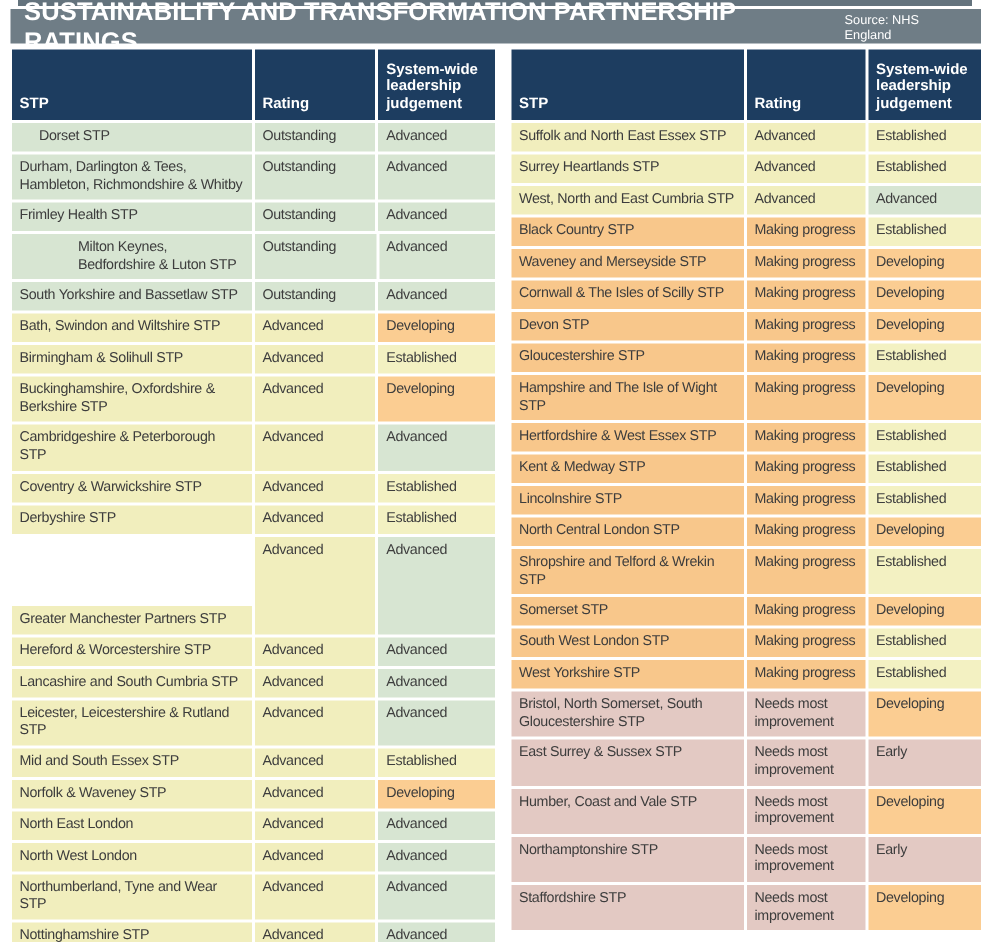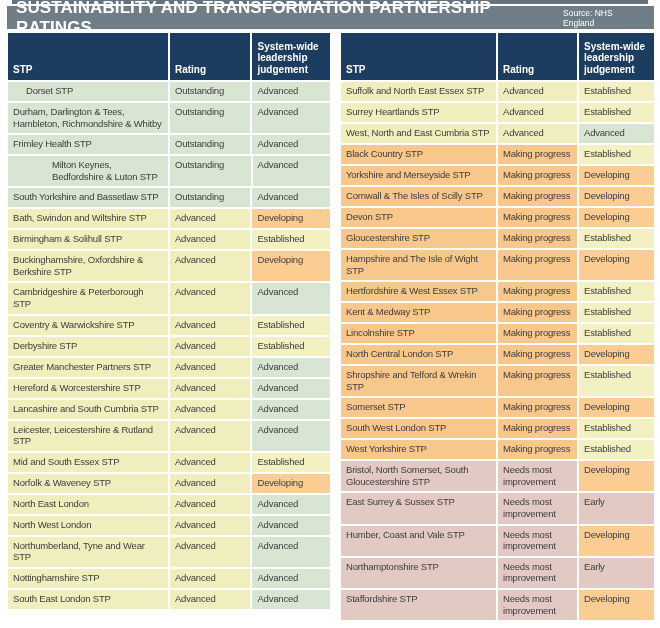--- a/index.html
+++ b/index.html
@@ -101,21 +101,21 @@
             <div class="td c-stp" style="background: rgb(241, 238, 189);">Coventry &amp; Warwickshire STP</div>
             <div class="td c-rating" style="background: rgb(241, 238, 189);">Advanced</div>
             <div class="td c-judge" style="background: rgb(243, 241, 194);">Established</div>
           </div>
           <div class="tr">
             <div class="td c-stp" style="background: rgb(241, 238, 189);">Derbyshire STP</div>
             <div class="td c-rating" style="background: rgb(241, 238, 189);">Advanced</div>
             <div class="td c-judge" style="background: rgb(243, 241, 194);">Established</div>
           </div>
           <div class="tr">
-            <div class="td c-stp" style="background: rgb(241, 238, 189);">Greater Manchester Partners STP</div>
+            <div class="td c-stp" style="background: rgb(241, 238, 189); margin-top: 46px;">Greater Manchester Partners STP</div>
             <div class="td c-rating" style="background: rgb(241, 238, 189);">Advanced</div>
             <div class="td c-judge" style="background: rgb(215, 229, 210);">Advanced</div>
           </div>
           <div class="tr">
             <div class="td c-stp" style="background: rgb(241, 238, 189);">Hereford &amp; Worcestershire STP</div>
             <div class="td c-rating" style="background: rgb(241, 238, 189);">Advanced</div>
             <div class="td c-judge" style="background: rgb(215, 229, 210);">Advanced</div>
           </div>
           <div class="tr">
             <div class="td c-stp" style="background: rgb(241, 238, 189);">Lancashire and South Cumbria STP</div>
@@ -186,21 +186,21 @@
             <div class="td c-stp" style="background: rgb(241, 238, 189);">West, North and East Cumbria STP</div>
             <div class="td c-rating" style="background: rgb(241, 238, 189);">Advanced</div>
             <div class="td c-judge" style="background: rgb(215, 229, 210);">Advanced</div>
           </div>
           <div class="tr">
             <div class="td c-stp" style="background: rgb(248, 199, 139);">Black Country STP</div>
             <div class="td c-rating" style="background: rgb(248, 199, 139);">Making progress</div>
             <div class="td c-judge" style="background: rgb(243, 241, 194);">Established</div>
           </div>
           <div class="tr">
-            <div class="td c-stp" style="background: rgb(248, 199, 139);">Yorkshire and Merseyside STP</div>
+            <div class="td c-stp" style="background: rgb(248, 199, 139);">Waveney and Merseyside STP</div>
             <div class="td c-rating" style="background: rgb(248, 199, 139);">Making progress</div>
             <div class="td c-judge" style="background: rgb(251, 205, 146);">Developing</div>
           </div>
           <div class="tr">
             <div class="td c-stp" style="background: rgb(248, 199, 139);">Cornwall &amp; The Isles of Scilly STP</div>
             <div class="td c-rating" style="background: rgb(248, 199, 139);">Making progress</div>
             <div class="td c-judge" style="background: rgb(251, 205, 146);">Developing</div>
           </div>
           <div class="tr">
             <div class="td c-stp" style="background: rgb(248, 199, 139);">Devon STP</div>

